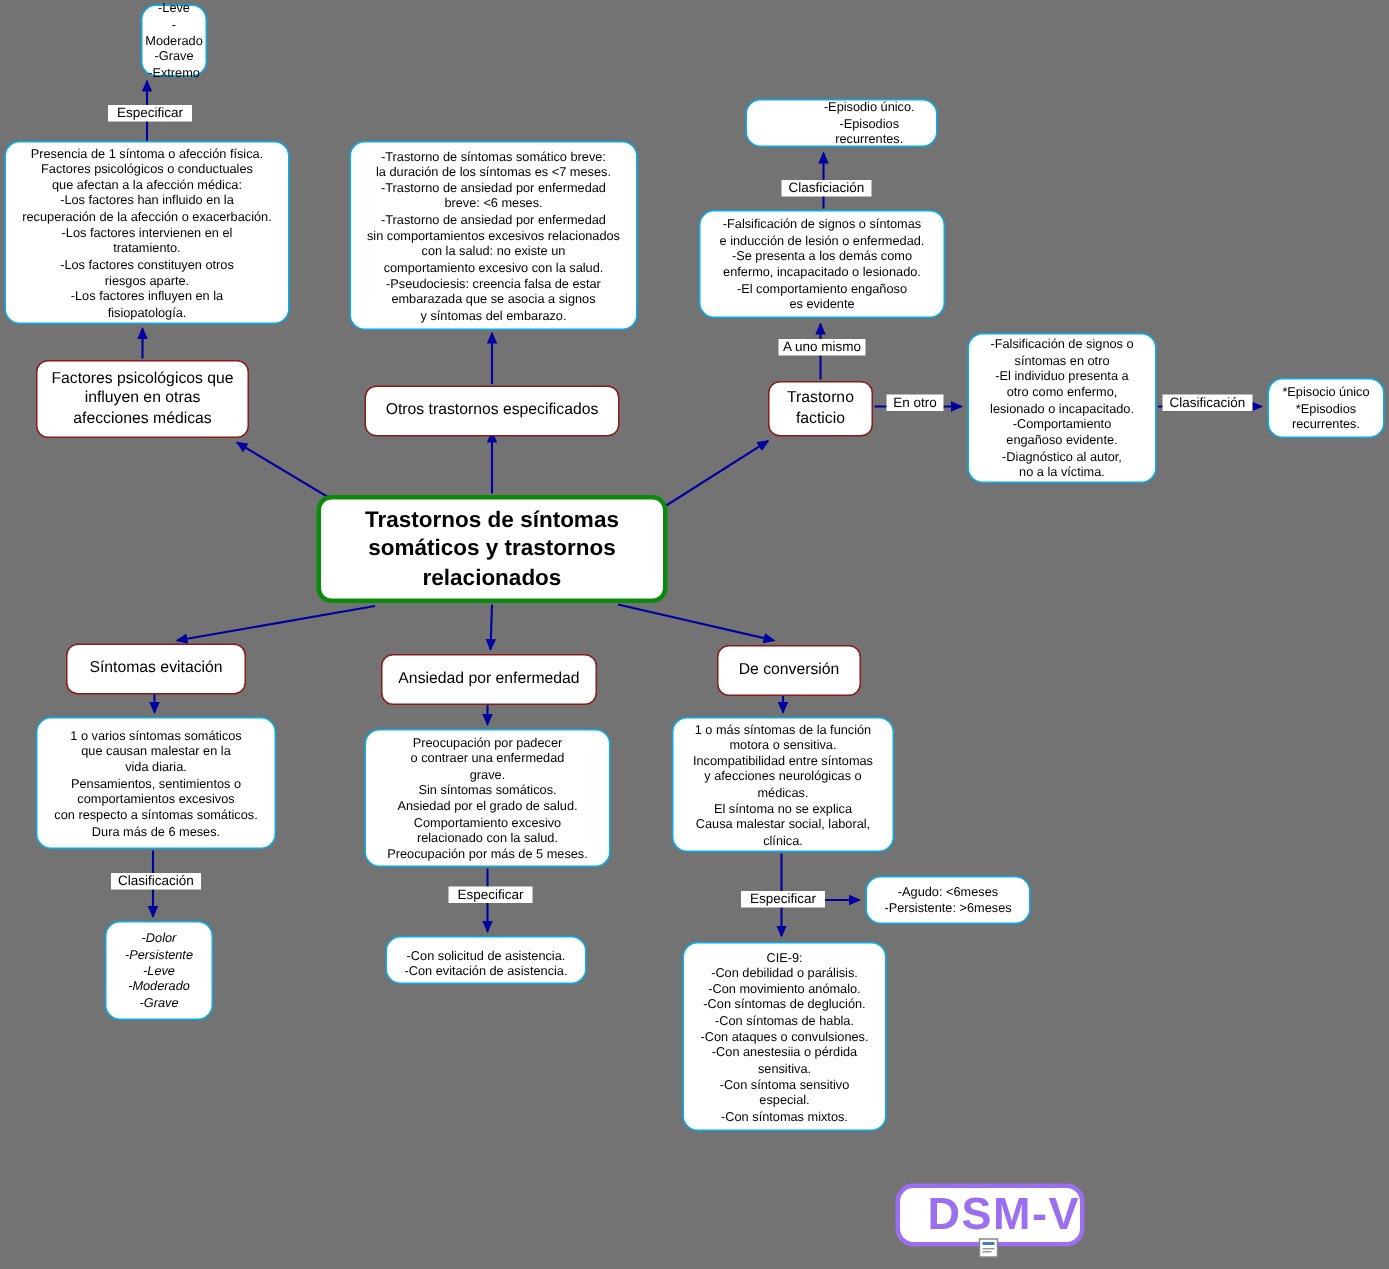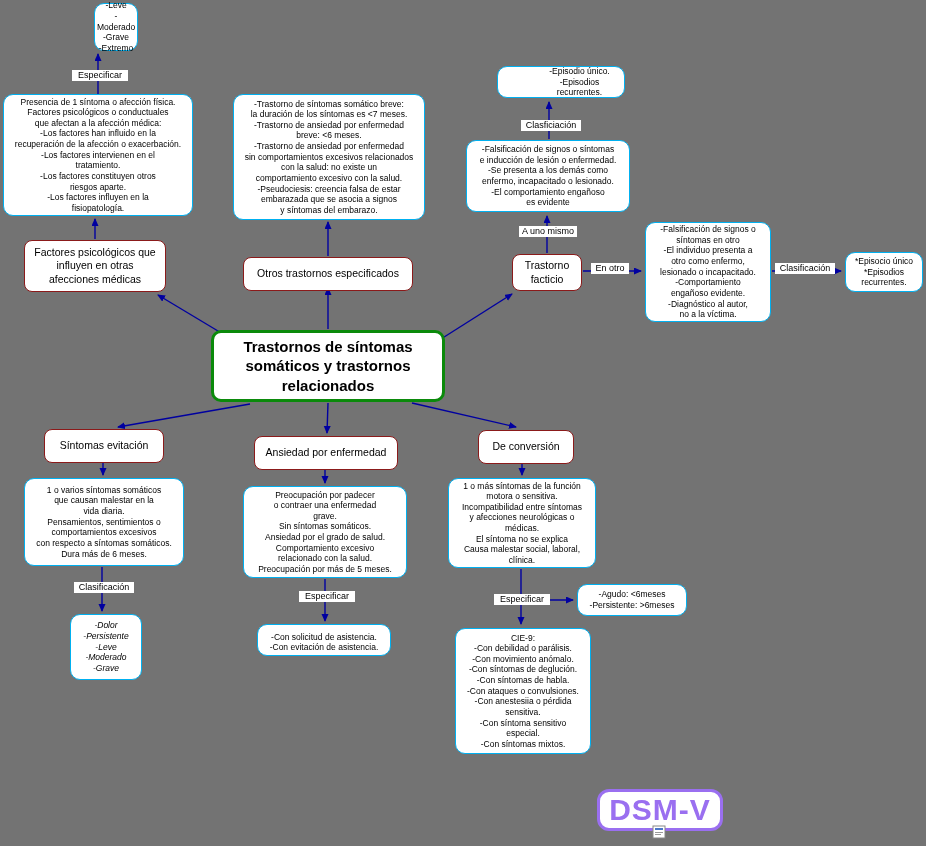--- a/index.html
+++ b/index.html
@@ -23,21 +23,21 @@
   .concept {
     border:1.5px solid var(--concept-border,#8B1A1A); border-radius:8px;
     font-size:10.5px; line-height:1.25; padding:16px 4px;
   }
   .central {
     border:3px solid var(--central-border,#0B8A0B); border-radius:10px;
     font-size:15px; font-weight:bold; line-height:1.3; padding:4px;
   }
   .badge {
     border:3px solid var(--badge,#9A6FF0); border-radius:12px;
-    color:var(--badge,#9A6FF0); font-size:30px; font-weight:bold; letter-spacing:1px;
+    color:var(--badge,#9A6FF0); font-size:30px; font-weight:bold; letter-spacing:1px;justify-content:flex-end;
   }
   .t { white-space:pre-line; text-align:center; }
   .linklabel {
     position:absolute; z-index:3; background:#fff; font-size:9px; line-height:1.2;
     text-align:center; padding:0 1px;
   }
   .res-icon { position:absolute; z-index:3; }
 </style>
 </head>
 <body>

